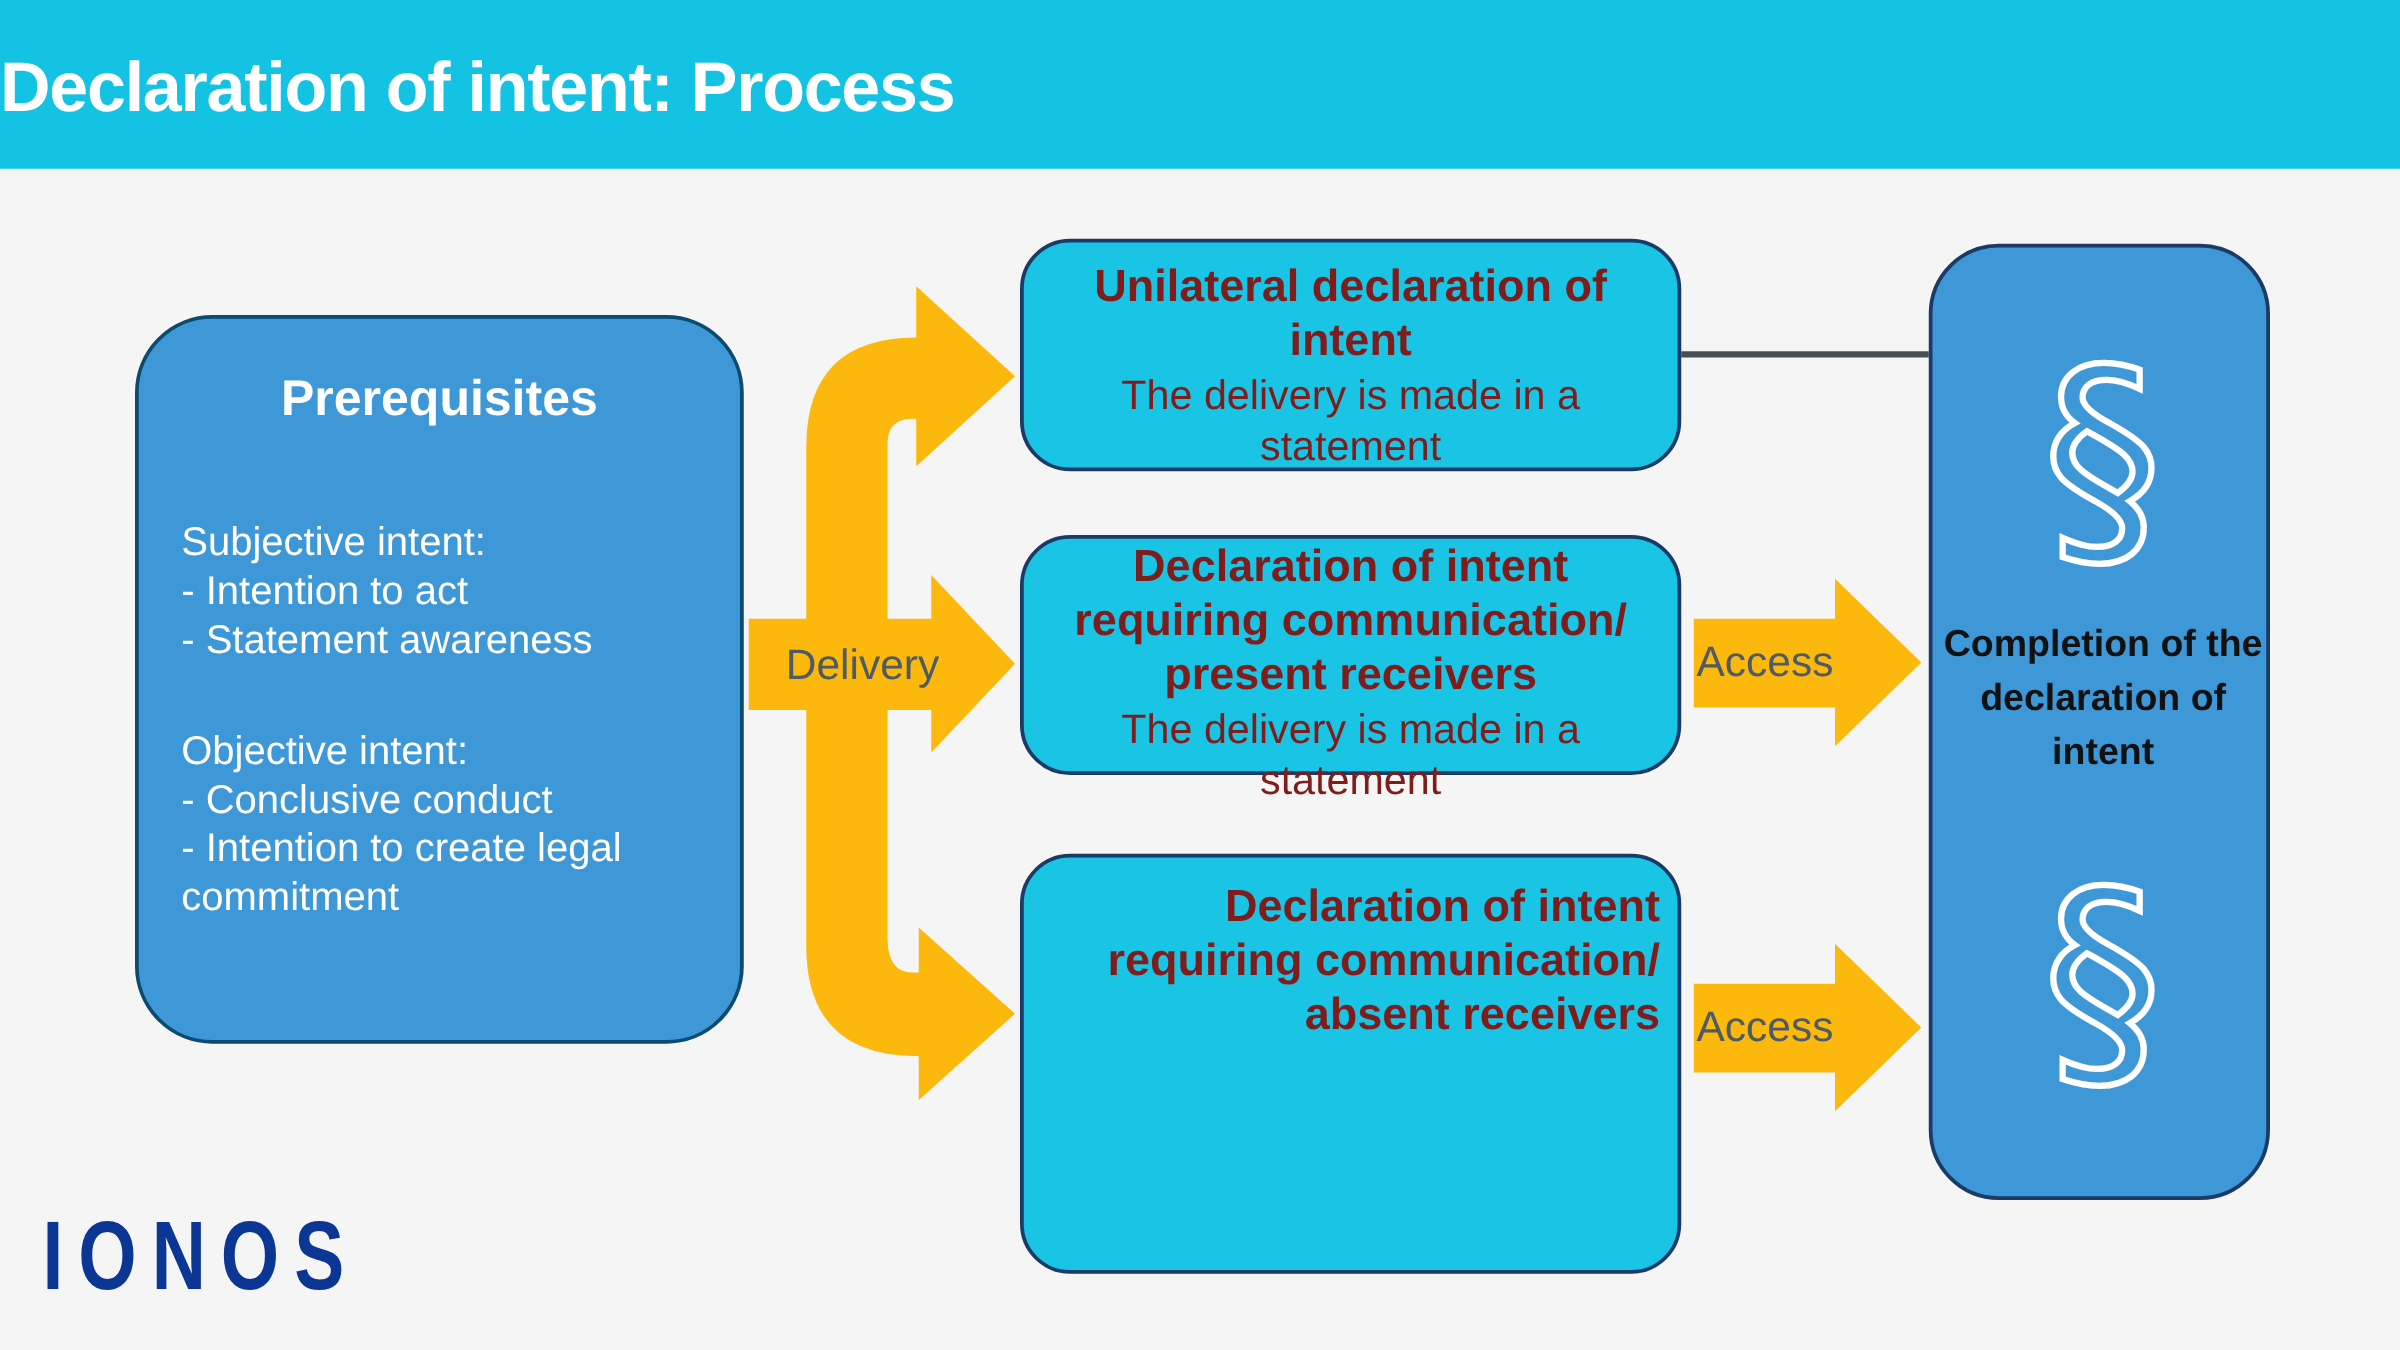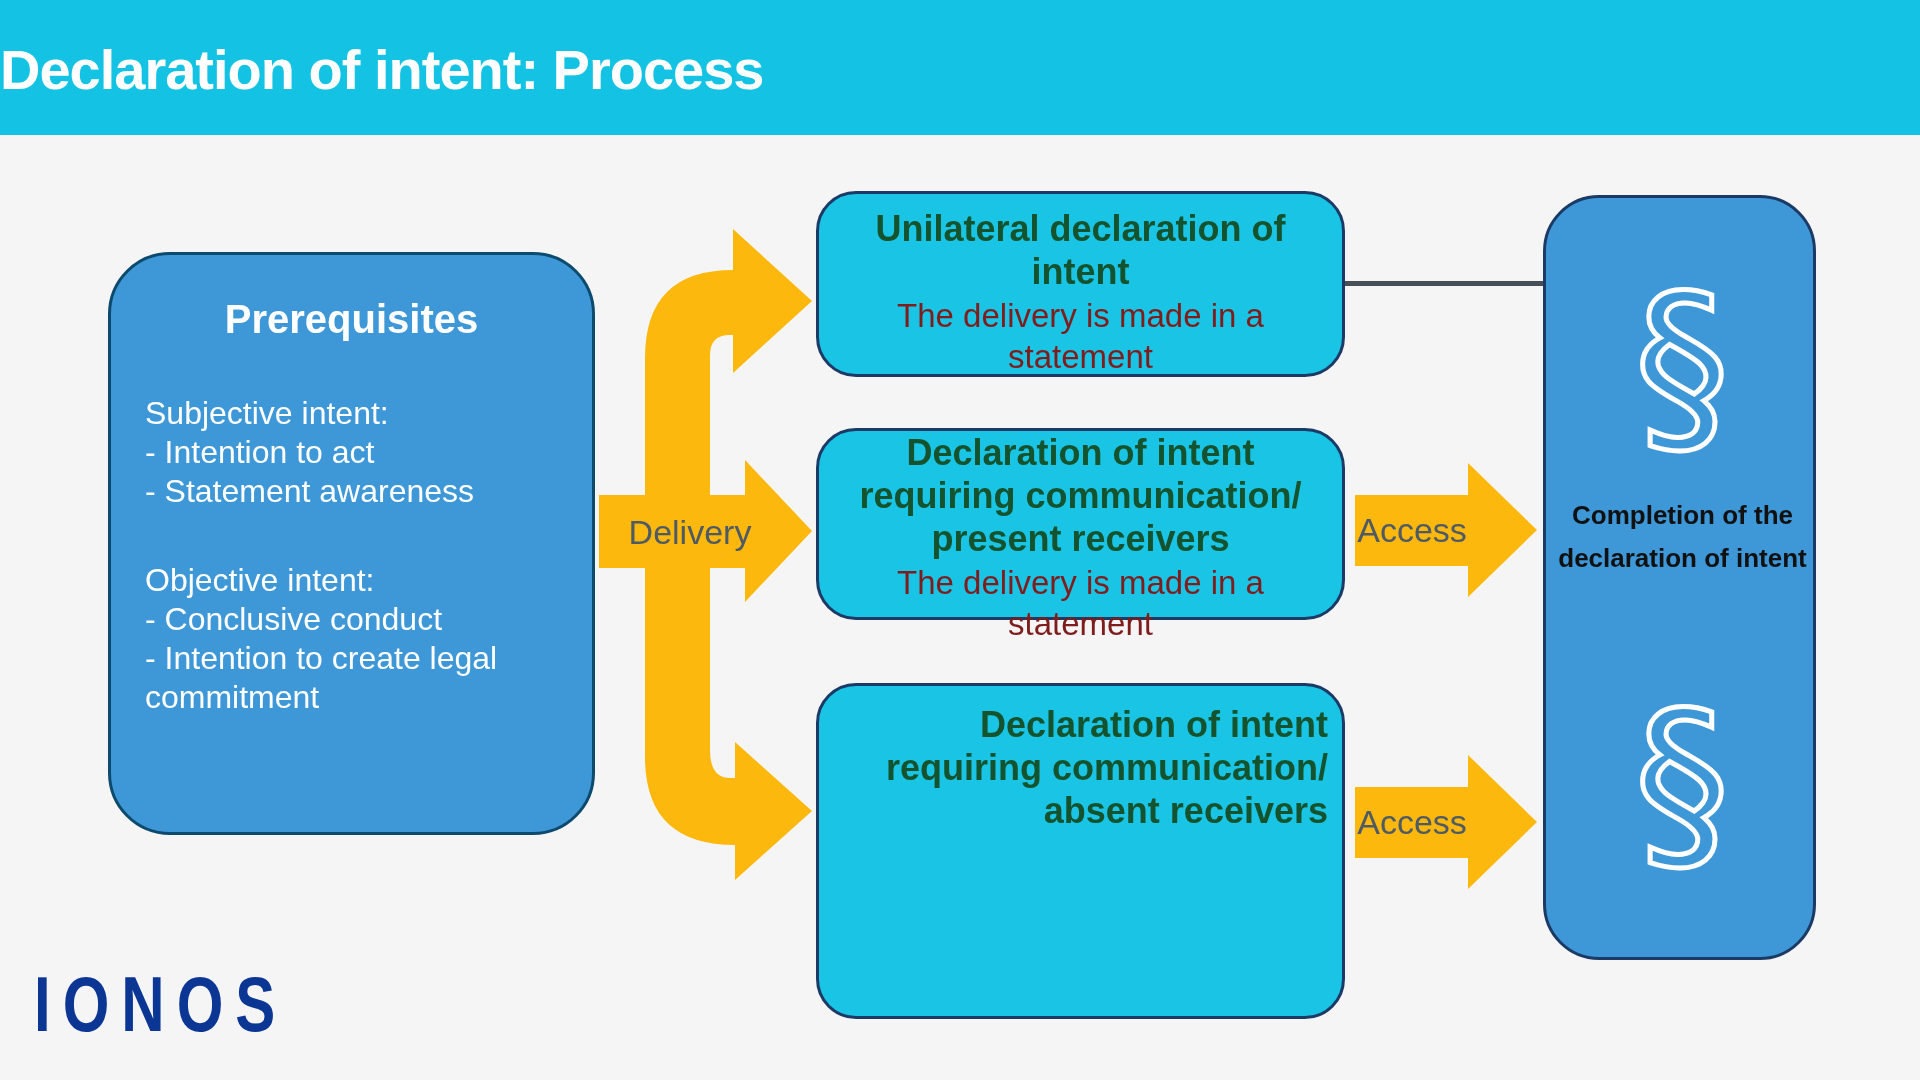--- a/index.html
+++ b/index.html
@@ -21,54 +21,54 @@
   }
   .left-box{
     left:108px;top:252px;width:487px;height:583px;
     border:3px solid #0c4a6e;border-radius:62px;
     padding:28px 34px 0 34px;color:#ffffff;
   }
   .left-box .box-heading{
     text-align:center;font-size:40px;font-weight:700;margin-top:14px;
   }
   .left-box .body{
-    margin-top:52px;font-size:32px;line-height:39px;
+    margin-top:72px;font-size:32px;line-height:39px;
   }
   .left-box .section2{margin-top:50px;}
   .svg-layer{position:absolute;left:0;top:0;width:1920px;height:1080px;}
   .flow-label{
     position:absolute;color:#4e5a64;font-size:34px;text-align:center;
   }
   .delivery-label{left:610px;top:497px;width:160px;height:70px;line-height:70px;}
   .access-label-1{left:1352px;top:496px;width:120px;height:68px;line-height:68px;}
   .access-label-2{left:1352px;top:788px;width:120px;height:68px;line-height:68px;}
   .cyan-box{
     position:absolute;left:816px;width:529px;box-sizing:border-box;
     background:#1ac4e4;border:3px solid #1c3a66;border-radius:40px;
     text-align:center;padding:12px 14px 0 14px;
   }
   .cyan-box .box-heading{
-    color:#14532d;font-size:36px;font-weight:700;line-height:43px;
+    color:#7f1d1d;font-size:36px;font-weight:700;line-height:43px;
   }
   .cyan-box .box-body{
     color:#7f1d1d;font-size:33px;line-height:41px;margin-top:2px;
   }
   .branch-1{top:191px;height:186px;padding-top:13px;}
   .branch-2{top:428px;height:192px;padding-top:0;}
   .branch-3{top:683px;height:336px;padding-top:17px;text-align:right;}
   .right-box{
     left:1543px;top:195px;width:273px;height:765px;
     border:3px solid #1c3a66;border-radius:56px;
   }
   .right-box .para-svg{position:absolute;left:0;width:273px;}
   .para-svg.top-icon{top:88px;}
   .para-svg.bottom-icon{top:505px;}
   .completion-text{
     position:absolute;left:0;top:296px;width:273px;text-align:center;
-    color:#111111;font-size:26px;font-weight:700;line-height:43px;
+    color:#111111;font-size:30px;font-weight:700;line-height:43px;
   }
   .logo{
     position:absolute;left:34px;top:965px;height:80px;line-height:80px;
     color:#0b3694;font-size:60px;font-weight:700;letter-spacing:12px;
     transform:scaleY(1.3);transform-origin:center;
   }
 </style>
 </head>
 <body>
 

